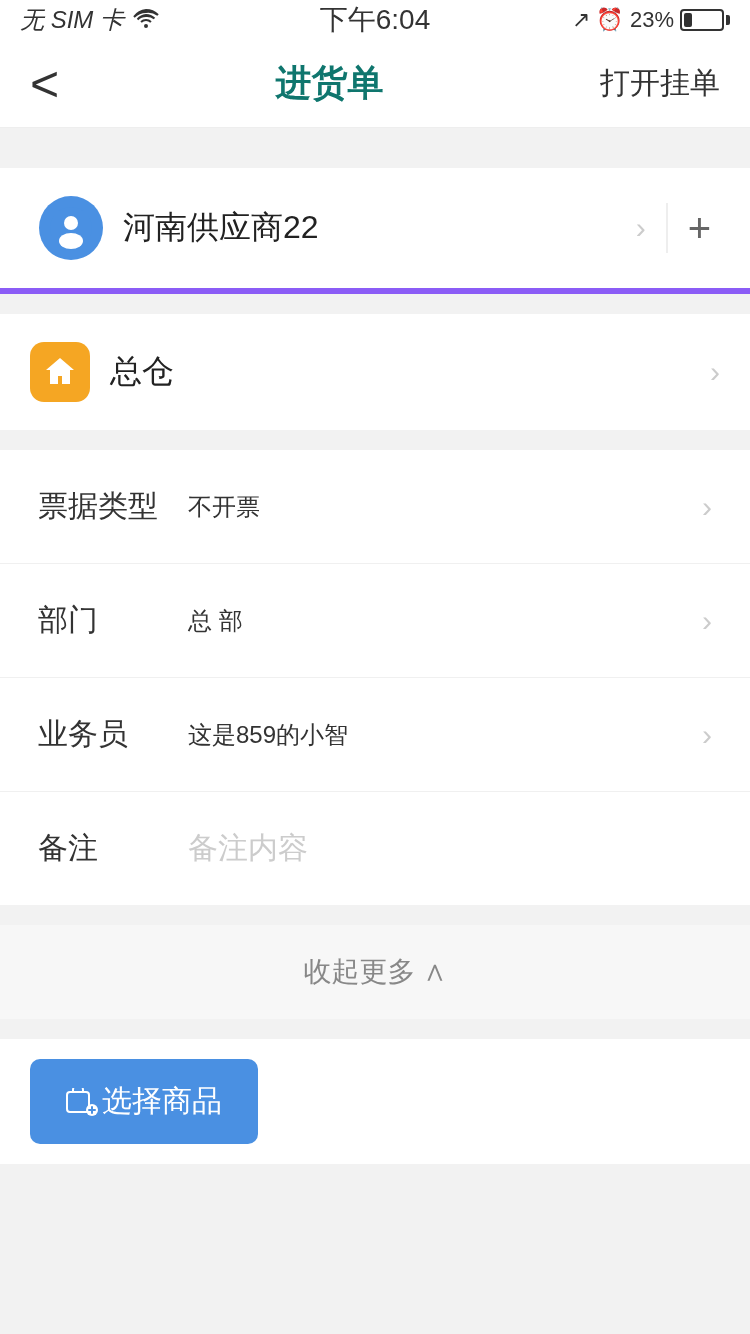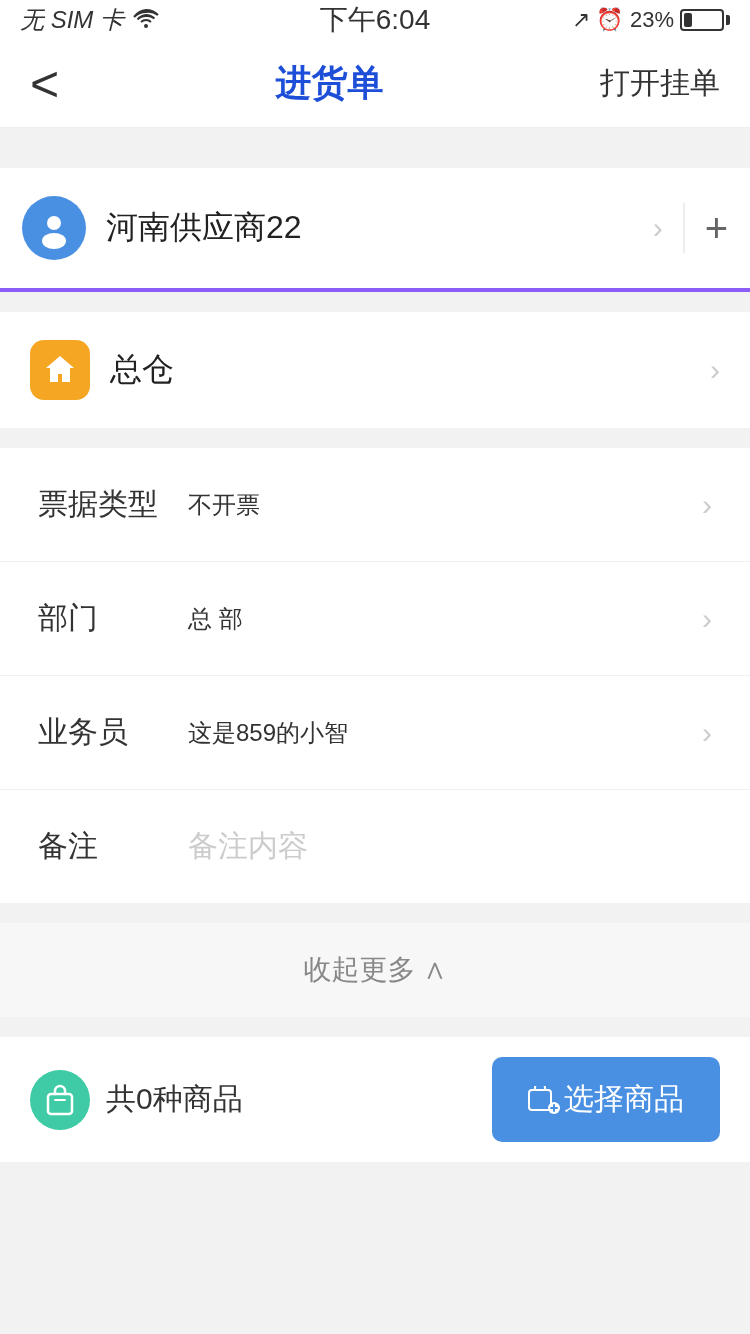--- a/index.html
+++ b/index.html
@@ -41,40 +41,40 @@
       border-bottom: 1px solid #eee;
     }
     .nav-back {
       font-size: 40px;
       color: #333;
       cursor: pointer;
     }
     .nav-title {
       font-size: 36px;
       font-weight: 600;
-      color: #1d4ed8;
+      color: #0f766e;
     }
     .nav-action {
       font-size: 30px;
       color: #333;
       cursor: pointer;
     }
 
     
     .section {
       background: #fff;
       margin-top: 20px;
     }
 
     
     .supplier-row {
       display: flex;
       align-items: center;
-      padding: 28px 22px;
-      border-bottom: 4px solid #8b5cf6;
+      padding: 28px 39px;
+      border-bottom: 6px solid #8b5cf6;
     }
     .supplier-avatar {
       width: 64px;
       height: 64px;
       border-radius: 50%;
       background: #4a90e2;
       display: flex;
       align-items: center;
       justify-content: center;
       margin-right: 20px;
@@ -335,31 +335,20 @@
     <span class="form-label">备注</span>
     <span class="form-placeholder">备注内容</span>
   </div>
 </div>
 
 <div class="collapse-row">
   <span>收起更多 ∧</span>
 </div>
 
 <div class="bottom-bar">
-  <div class="product-info">
-    <div class="product-icon">
-
-      <svg width="36" height="36" viewBox="0 0 36 36" fill="none">
-        <rect x="6" y="12" width="24" height="20" rx="3" fill="none" stroke="#fff" stroke-width="2.5"></rect>
-        <path d="M13 12V9a5 5 0 0 1 10 0v3" stroke="#fff" stroke-width="2.5" stroke-linecap="round"></path>
-        <path d="M13 18h10" stroke="#fff" stroke-width="2" stroke-linecap="round"></path>
-      </svg>
-    </div>
-    <span class="product-count">共0种商品</span>
-  </div>
   <button class="select-btn">
     <svg width="32" height="28" viewBox="0 0 32 28" fill="none">
       <rect x="1" y="4" width="22" height="20" rx="3" fill="none" stroke="#fff" stroke-width="2"></rect>
       <path d="M7 4V2a5 5 0 0 1 10 0v2" stroke="#fff" stroke-width="2" stroke-linecap="round"></path>
       <circle cx="26" cy="22" r="6" fill="#fff"></circle>
       <path d="M23 22h6M26 19v6" stroke="#4a90e2" stroke-width="2" stroke-linecap="round"></path>
     </svg>
     <span>选择商品</span>
   </button>
 </div>

